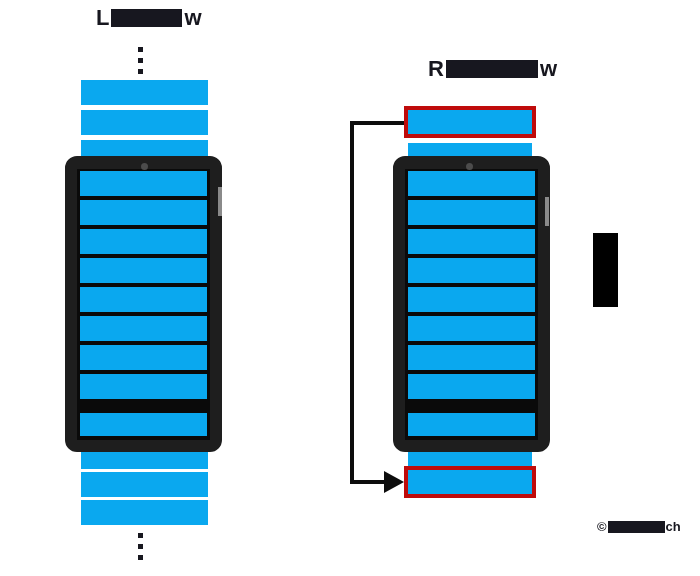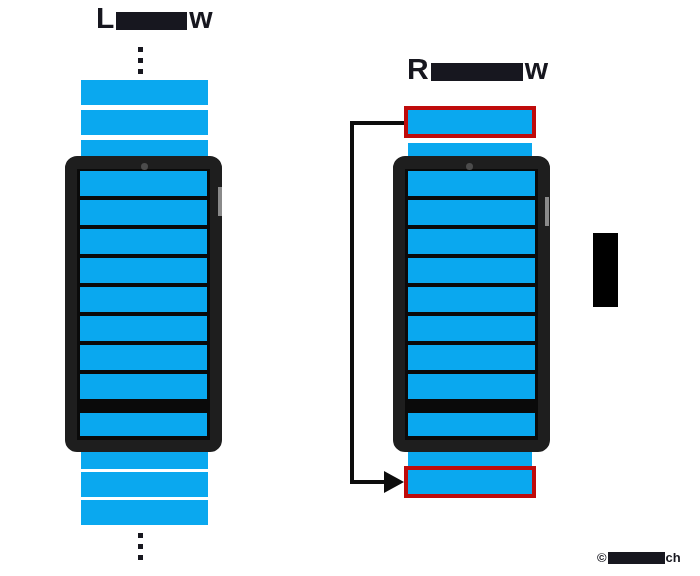--- a/index.html
+++ b/index.html
@@ -1,20 +1,20 @@
 <!DOCTYPE html>
 <html style="--row_blue: #0aa8ef; --highlight_red: #bf0b0b; --frame_black: #1e1e1e; --arrow_black: #0d0d0d; --text_dark: #17171f;"><head>
 <meta charset="utf-8">
 <style>
   html,body{margin:0;padding:0;background:#fff;}
   .canvas{position:relative;width:700px;height:576px;background:#ffffff;overflow:hidden;
           font-family:"Liberation Sans", sans-serif;}
 
   
-  .label{position:absolute;font-weight:bold;font-size:30px;color:var(--text_dark);
+  .label{position:absolute;font-weight:bold;font-size:22px;color:var(--text_dark);
          white-space:nowrap;line-height:22px;}
   .redact{display:inline-block;background:var(--text_dark);height:18px;vertical-align:-2px;}
   .rd-title-left{width:71px;margin:0 2px;}
   .rd-title-right{width:92px;margin:0 2px;}
   .rd-scrap{width:62px;margin:0 2px;}
   .watermark{position:absolute;font-weight:bold;font-size:13px;color:var(--text_dark);
              line-height:13px;white-space:nowrap;}
   .rd-watermark{width:57px;height:12px;vertical-align:-2px;margin:0 1px;}
 
   
@@ -94,21 +94,21 @@
   <div class="row"></div>
       <div class="row"></div>
     </div>
 
   <div class="dotcol" style="left:138px;top:533px;">
       <i class="dot"></i>
       <i class="dot"></i>
       <i class="dot"></i>
     </div>
 
-  <div class="label" style="left:407px;top:58px;">
+  <div class="label" style="left:428px;top:58px;">
     <span>R</span><span class="redact rd-title-right"></span><span>w</span>
   </div>
 
   <div class="row-red" style="left:404px;top:106px;"></div>
 
   <div class="rowstack" style="left:408px;top:143px;">
     <div class="row" style="width:124px;"></div>
   </div>
 
   <div class="frame" style="left:393px;top:156px;">
@@ -136,17 +136,17 @@
 
   <div class="row-red" style="left:404px;top:466px;"></div>
 
   <div class="arrow-seg" style="left:350px;top:121px;width:54px;height:4px;"></div>
   <div class="arrow-seg" style="left:350px;top:121px;width:4px;height:363px;"></div>
   <div class="arrow-seg" style="left:350px;top:480px;width:36px;height:4px;"></div>
   <div class="arrow-head" style="left:384px;top:471px;"></div>
 
   <div class="scrap-bar" style="left:593px;top:233px;"></div>
 
-  <div class="watermark" style="left:597px;top:551px;text-align:right;">
+  <div class="watermark" style="left:597px;top:520px;text-align:right;">
     <span>©</span><span class="redact rd-watermark"></span><span>ch</span>
   </div>
 
 </div>
 
 </body></html>

